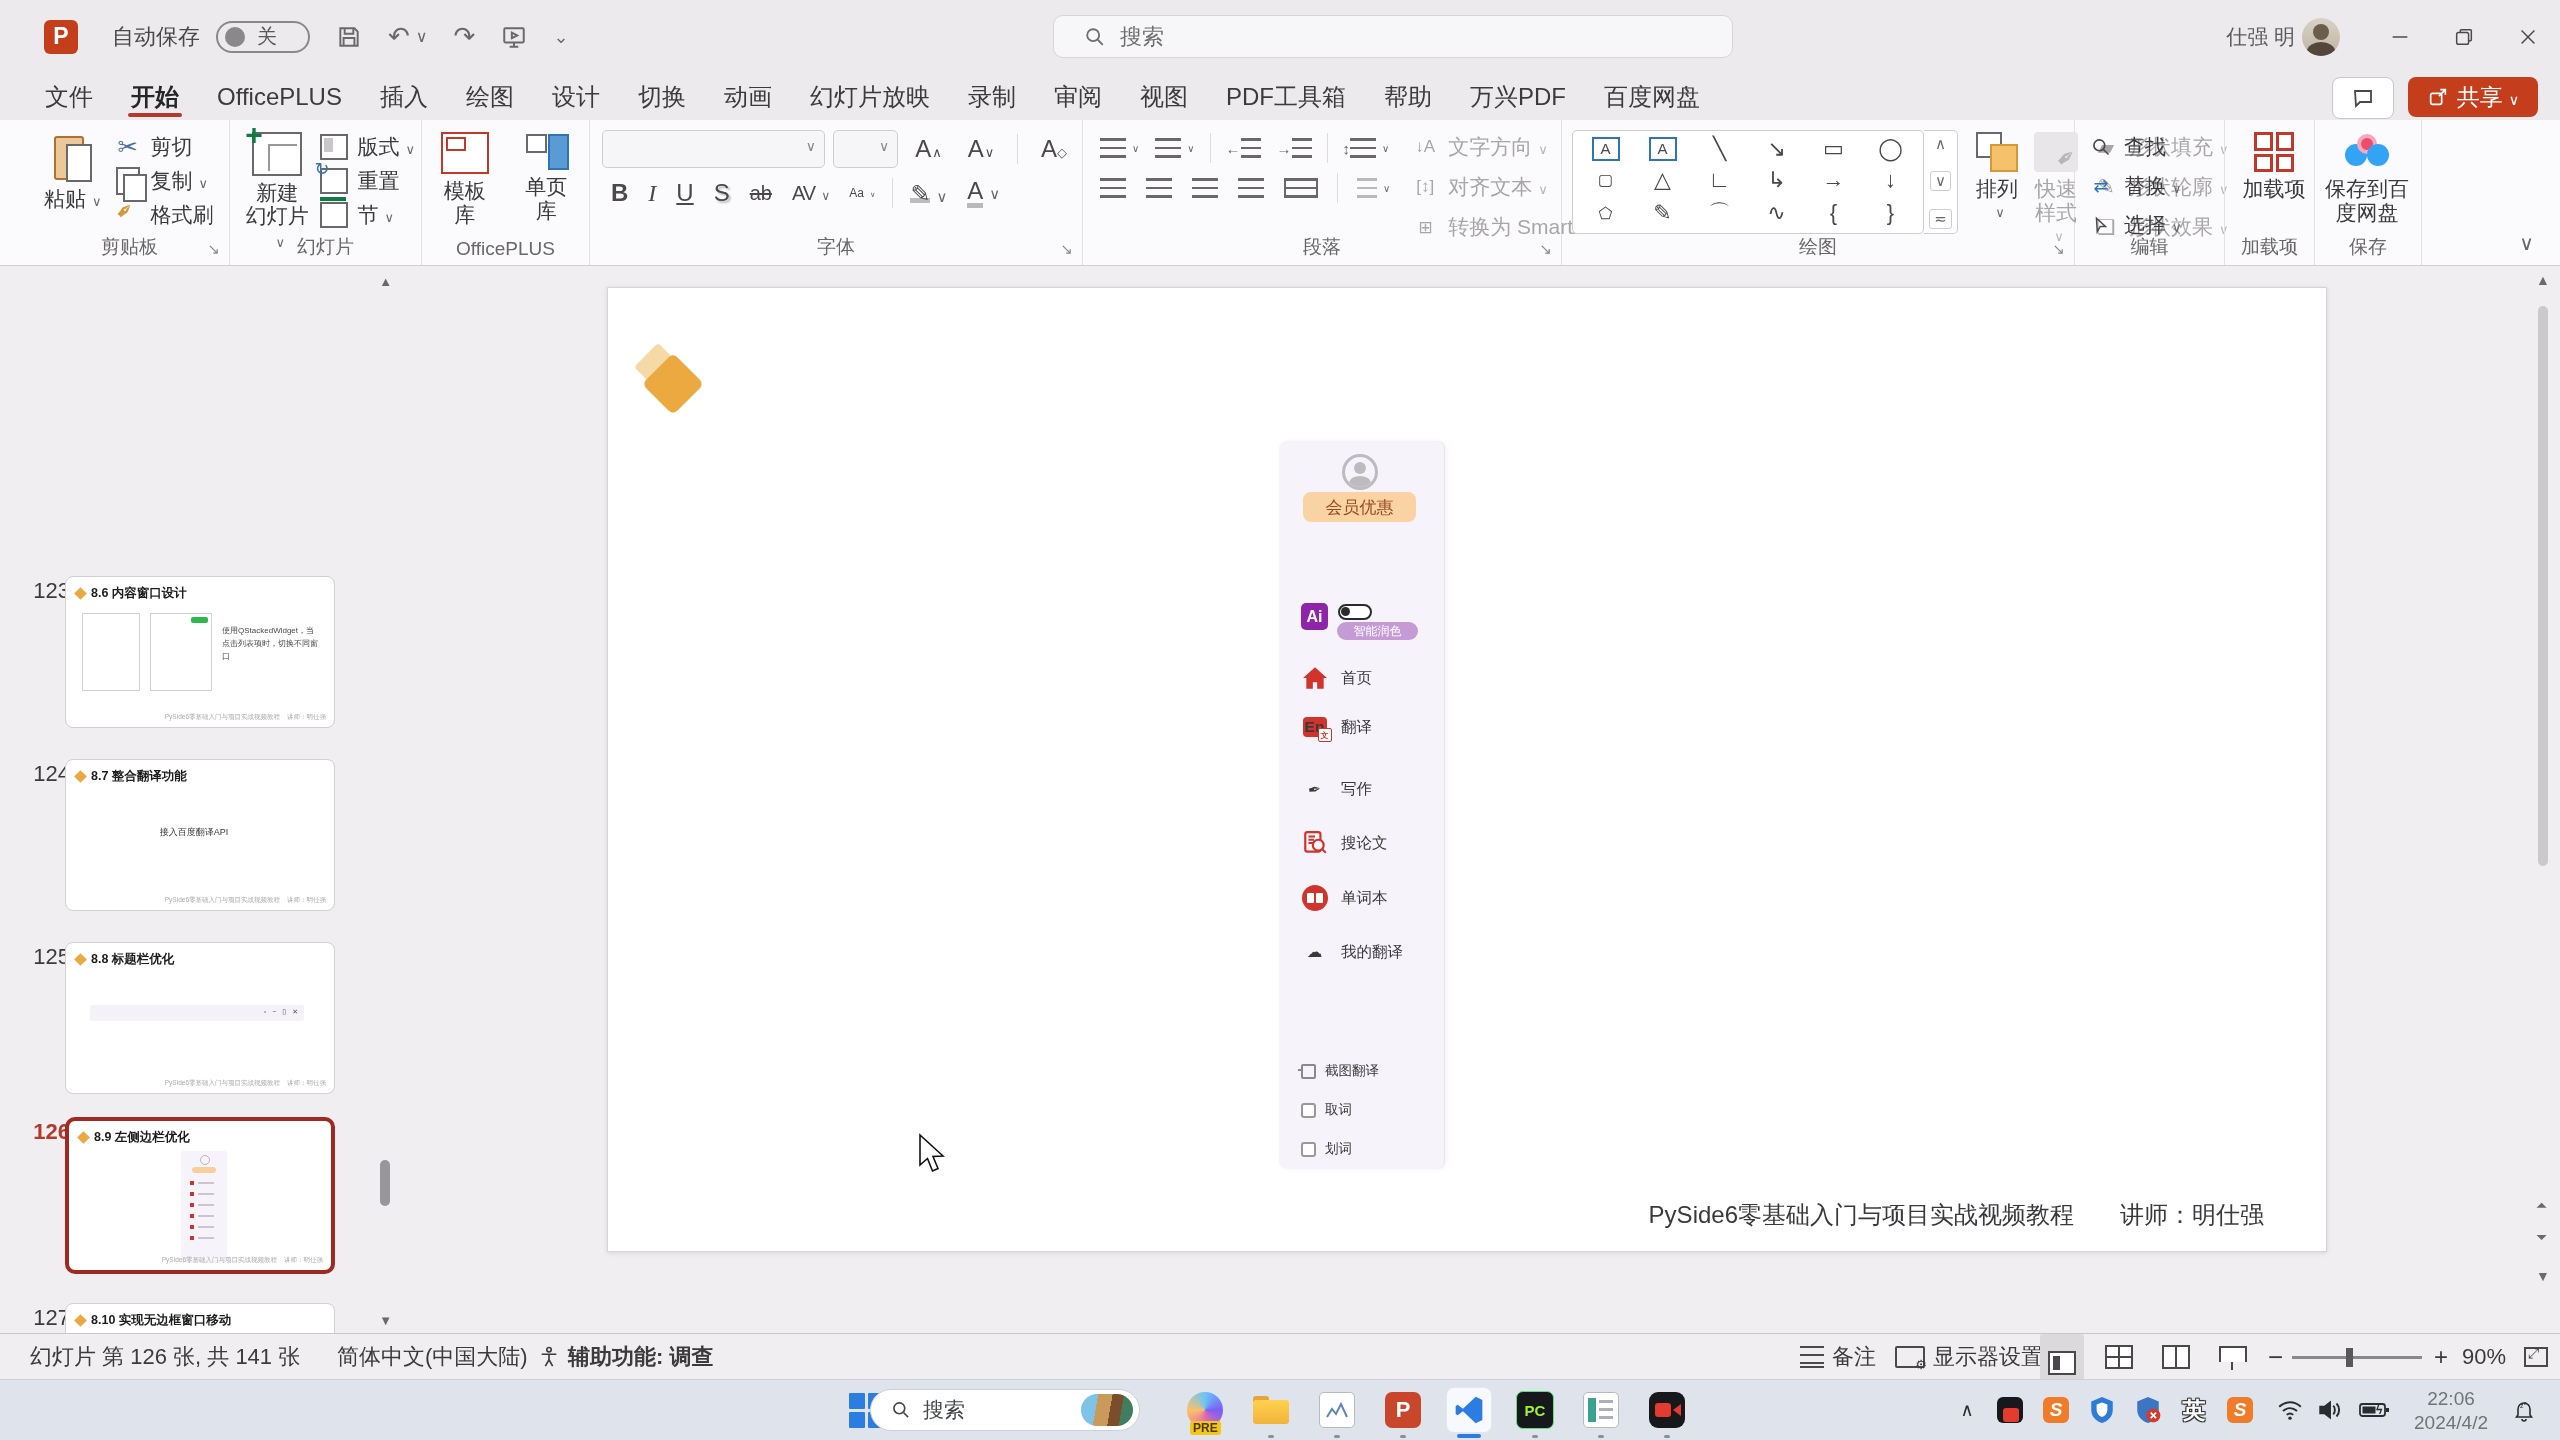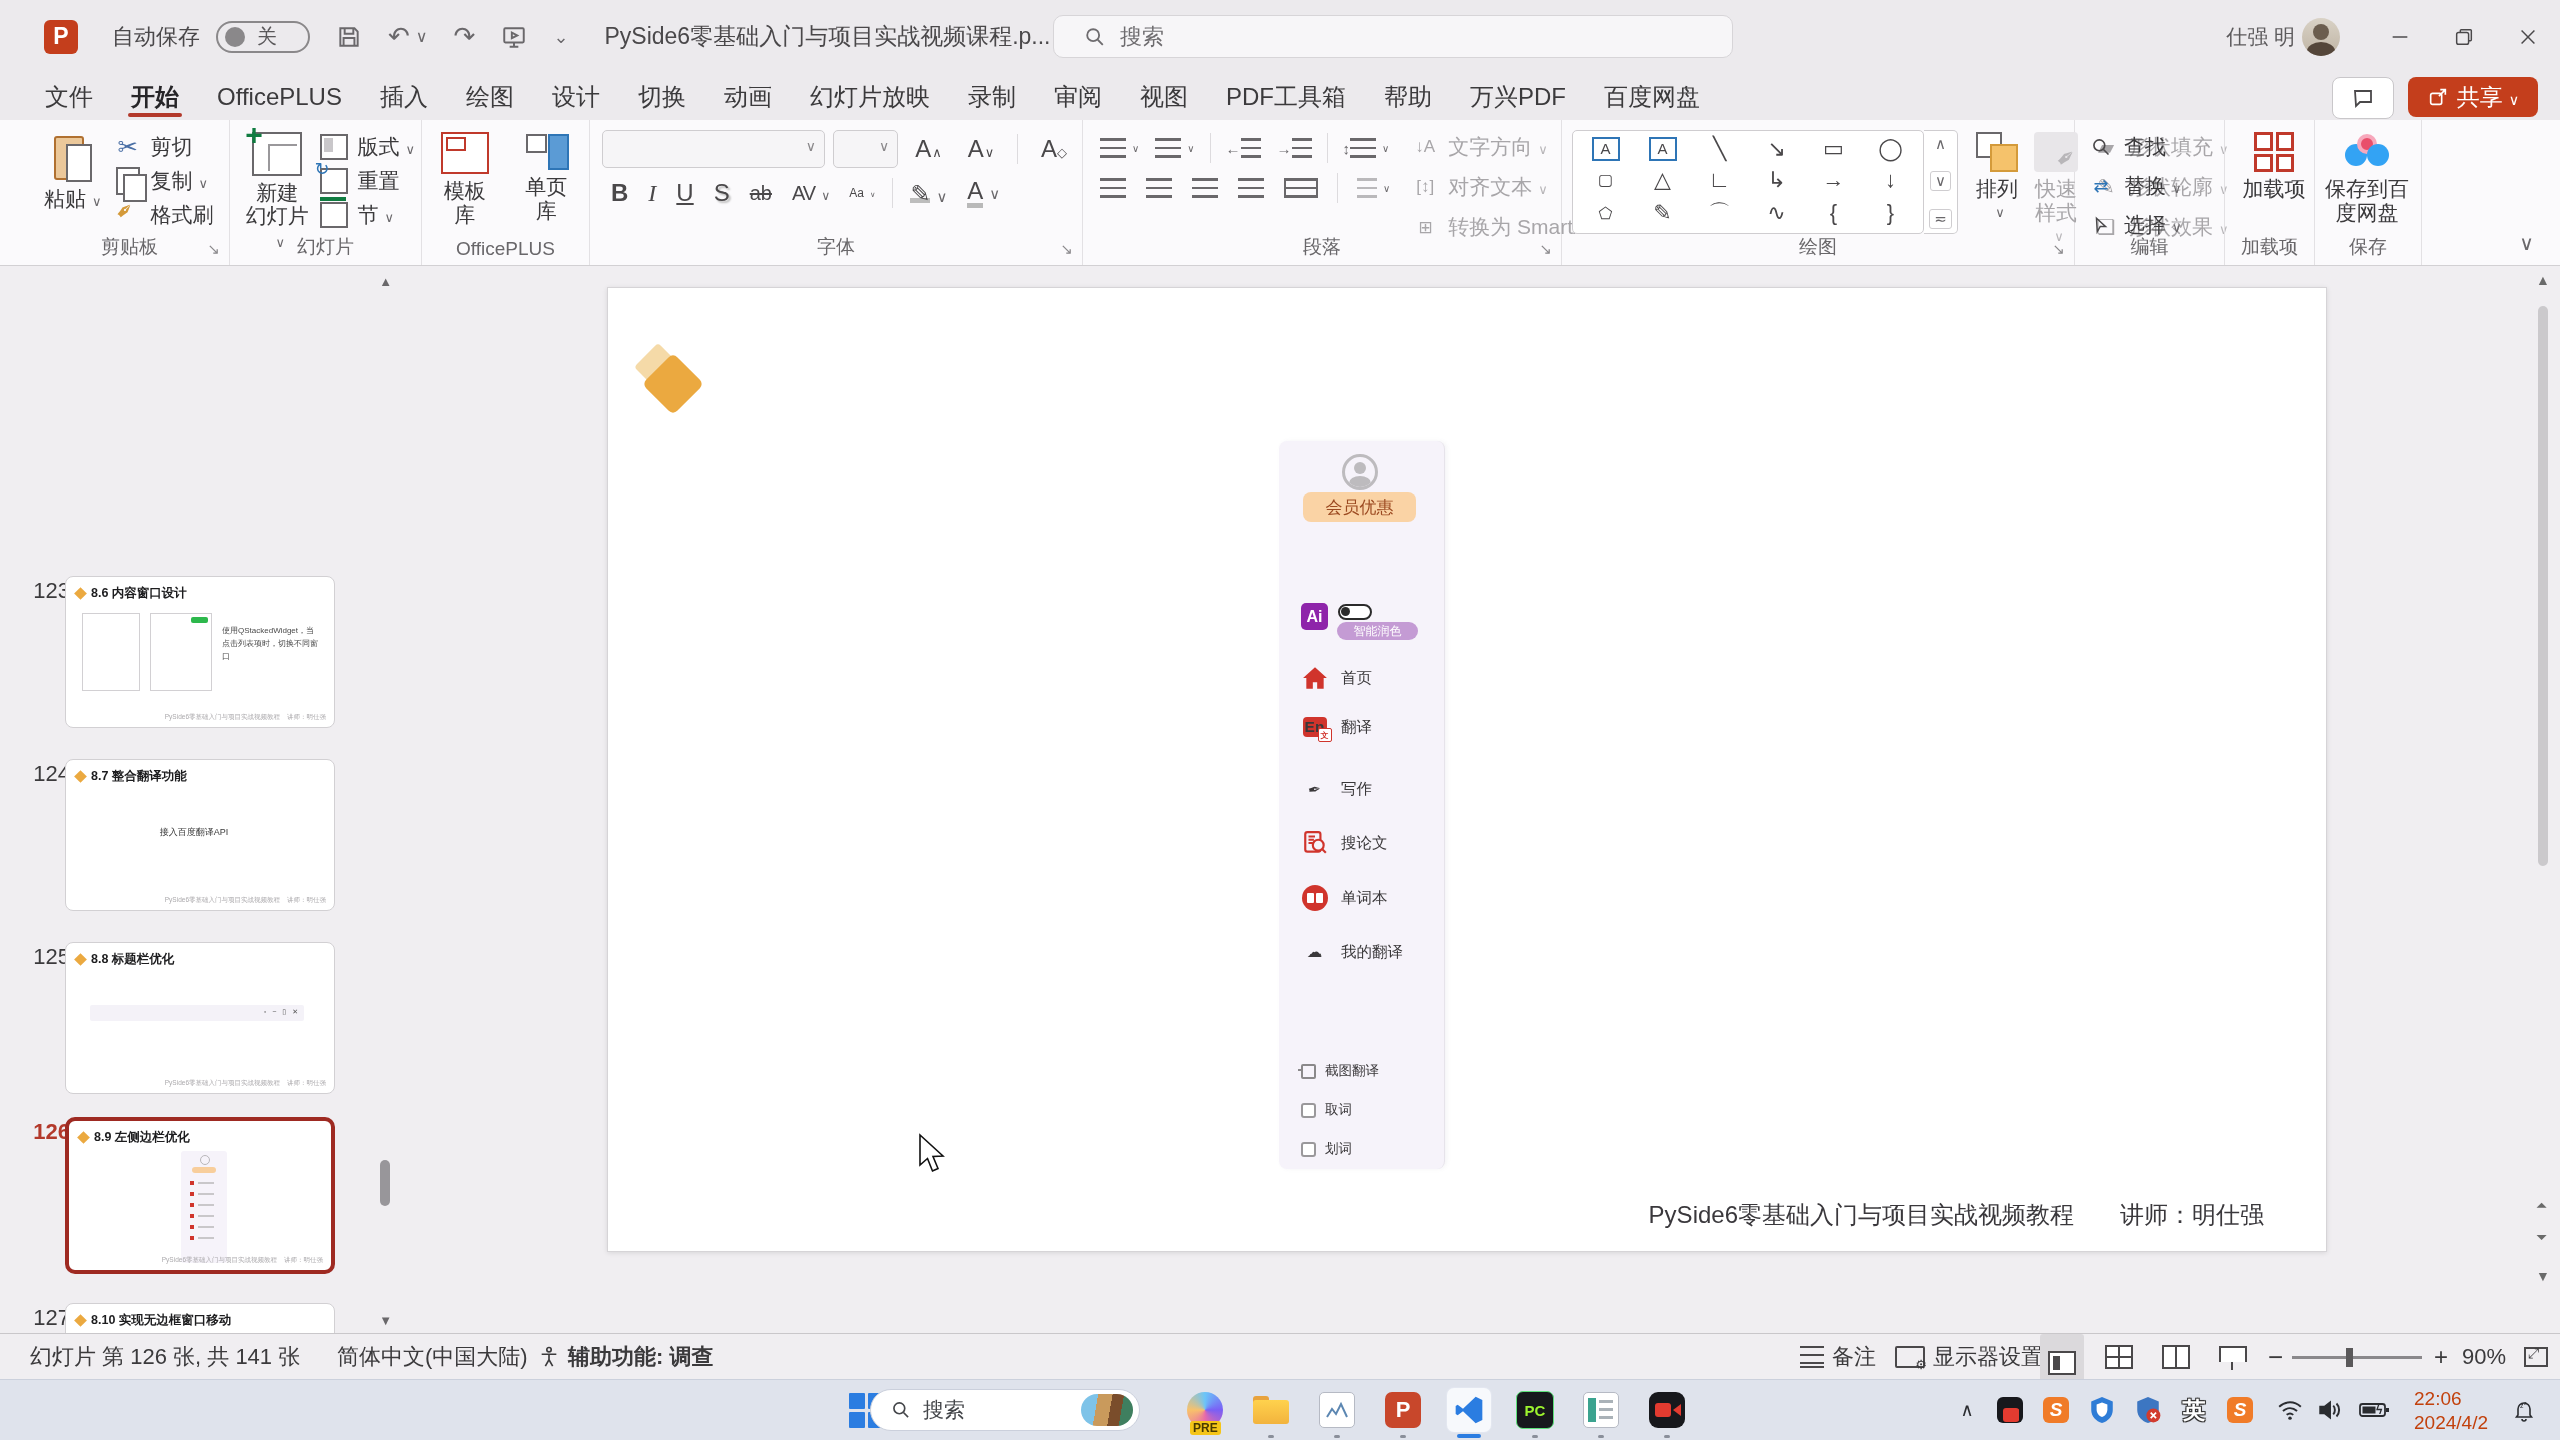--- a/index.html
+++ b/index.html
@@ -211,21 +211,21 @@
   .ic-greenapp::after{content:"";position:absolute;left:15px;top:7px;width:14px;height:20px;
     background:repeating-linear-gradient(to bottom,#AAB2B8 0 3px,transparent 3px 8px)}
   .ic-cam{width:36px;height:36px;border-radius:9px;background:#17181c;position:relative}
   .ic-cam::before{content:"";position:absolute;left:6px;top:11px;width:16px;height:14px;border-radius:3px;background:#E33B30}
   .ic-cam::after{content:"";position:absolute;right:4px;top:12px;border-left:8px solid #E33B30;border-top:6px solid transparent;border-bottom:6px solid transparent;transform:rotate(180deg)}
   .copilot{width:36px;height:36px;border-radius:50%;background:conic-gradient(#6BC5F8,#7A5FF5,#E96AA8,#F8C16B,#6BC5F8);position:relative}
   .copilot b{position:absolute;left:3px;bottom:-7px;background:#F5C518;color:#4a3a00;font-size:12px;border-radius:3px;padding:0 3px;font-weight:700}
   .tray{position:absolute;top:8px;height:44px;display:flex;align-items:center;justify-content:center}
   .sgs{width:26px;height:26px;border-radius:6px;background:#F07B28;color:#fff;font-weight:700;font-style:italic;font-size:19px;display:flex;align-items:center;justify-content:center}
   .ime{font-size:23px;font-weight:700;color:#fff;text-shadow:0 0 2px #333,1px 1px 0 #333,-1px -1px 0 #333,1px -1px 0 #333,-1px 1px 0 #333}
-  .clock{position:absolute;right:72px;top:7px;text-align:left;font-size:19px;color:#c2410c;line-height:1.25}
+  .clock{position:absolute;right:72px;top:7px;text-align:center;font-size:19px;color:#737373;line-height:1.25}
   .cursor-arrow{position:absolute;left:917px;top:1133px;pointer-events:none}
 </style>
 </head>
 <body>
 
 <div class="screen">
 
   <div class="titlebar">
     <div class="ppt-logo">P</div>
     <span class="autosave">自动保存</span>
@@ -241,25 +241,20 @@
     </span>
     <span class="qbtn cv">↶</span>
     <span class="qbtn">↷</span>
     <span class="qbtn">
       <svg width="26" height="26" viewBox="0 0 24 24" fill="none" stroke="#6a686b" stroke-width="1.8">
           <rect x="3" y="4" width="18" height="13" rx="1"></rect>
           <path d="M12 17v4M8 21h8M10 8l5 2.5L10 13z"></path>
         </svg>
     </span>
     <span class="qbtn" style="font-size:18px">⌄</span>
-    <div class="doc-title">
-      <span>PySide6零基础入门与项目实战视频课程.p...</span>
-      <span>•</span>
-      <span class="cv">已保存到这台电脑</span>
-    </div>
     <div class="searchbox">
       <svg width="22" height="22" viewBox="0 0 24 24" fill="none" stroke="#6e6c6f" stroke-width="2">
           <circle cx="10" cy="10" r="6.5"></circle>
           <path d="M15 15l5.5 5.5"></path>
         </svg>
       <span>搜索</span>
     </div>
     <div class="tb-right">
       <span class="user-name">仕强 明</span>
       <div class="avatar"></div>

